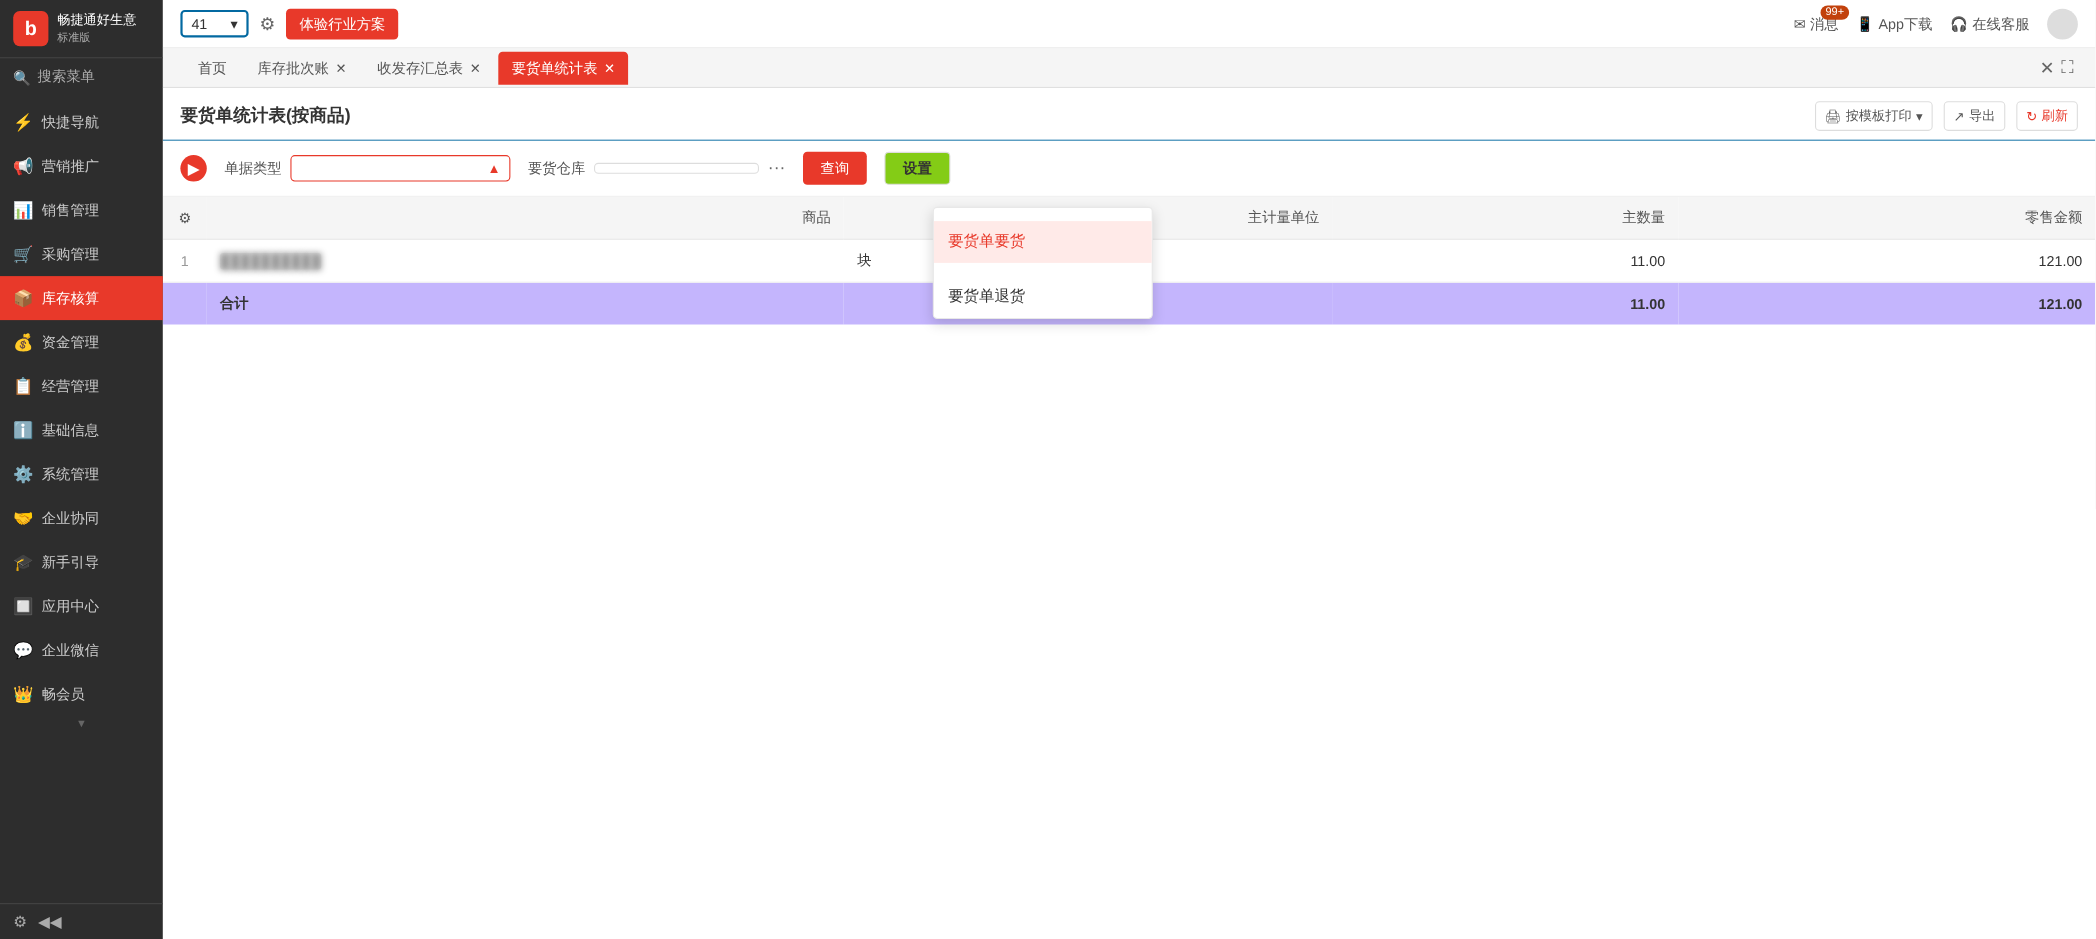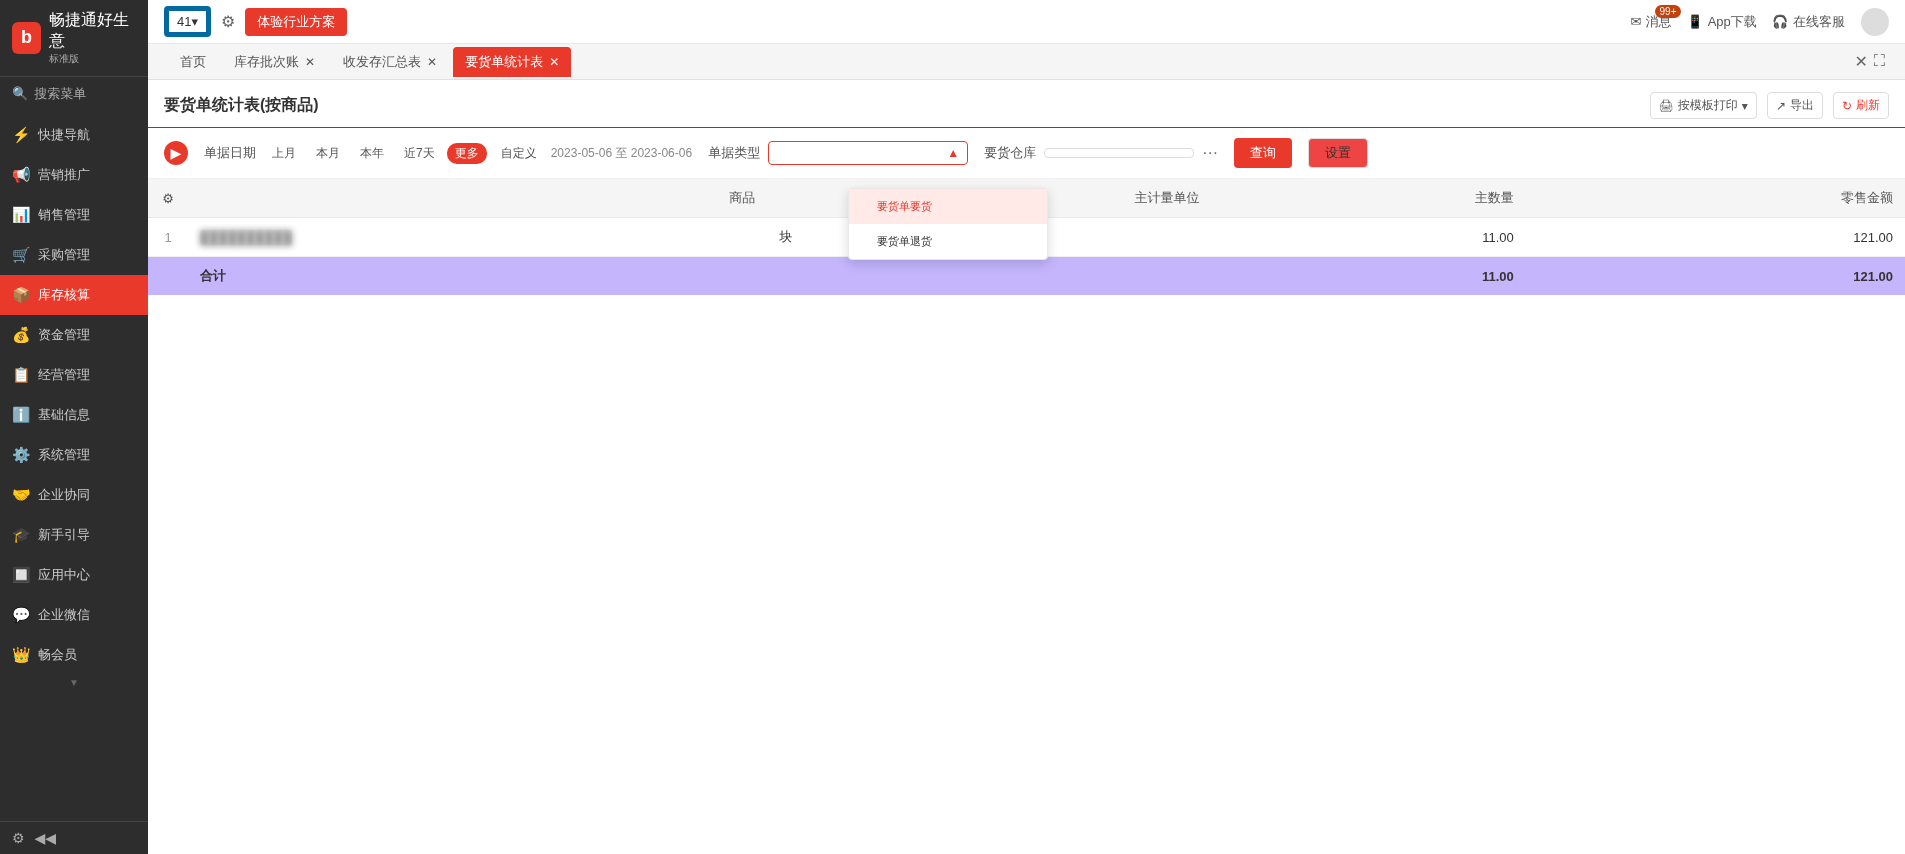--- a/index.html
+++ b/index.html
@@ -22,21 +22,21 @@
       border-bottom: 1px solid #444;
       gap: 8px;
     }
     .logo-icon {
       width: 32px; height: 32px;
       background: #e8392a;
       border-radius: 6px;
       display: flex; align-items: center; justify-content: center;
       color: white; font-size: 18px; font-weight: bold;
     }
-    .logo-text { font-size: 16px; color: #fff; line-height: 1.3; }
+    .logo-text { font-size: 12px; color: #fff; line-height: 1.3; }
     .logo-sub { font-size: 10px; color: #aaa; }
 
     .sidebar-search {
       display: flex; align-items: center;
       padding: 8px 12px; gap: 6px;
       color: #aaa; font-size: 13px; cursor: pointer;
     }
 
     .sidebar-item {
       display: flex; align-items: center;
@@ -74,23 +74,23 @@
       border-bottom: 1px solid #e8e8e8;
       display: flex;
       align-items: center;
       padding: 0 16px;
       height: 44px;
       justify-content: space-between;
       flex-shrink: 0;
     }
     .header-left { display: flex; align-items: center; gap: 10px; }
     .branch-selector {
-      display: flex; align-items: center; gap: 0;
+      display: flex; align-items: center; gap: 21px;
       font-size: 13px; color: #333; cursor: pointer;
-      border: 5px solid #0369a1; border-radius: 4px; padding: 3px 8px;
+      border: 2px solid #0369a1; border-radius: 4px; padding: 3px 8px;
     }
     .settings-icon { color: #666; cursor: pointer; font-size: 16px; }
     .industry-btn {
       background: #e8392a; color: #fff;
       border: none; border-radius: 4px;
       padding: 5px 12px; font-size: 13px; cursor: pointer;
     }
     .header-right { display: flex; align-items: center; gap: 16px; font-size: 13px; color: #555; }
     .msg-badge { position: relative; cursor: pointer; display: flex; align-items: center; gap: 4px; }
     .badge-num {
@@ -196,39 +196,39 @@
       background: #fff; cursor: pointer;
     }
     .more-filters { color: #666; cursor: pointer; font-size: 16px; }
 
     .query-btn {
       background: #e8392a; color: #fff;
       border: none; border-radius: 4px;
       padding: 6px 16px; font-size: 13px; cursor: pointer;
     }
     .settings-btn {
-      background: #ef4444; color: #333;
+      background: #84cc16; color: #333;
       border: 1px solid #ddd; border-radius: 4px;
-      padding: 5px 16px; font-size: 13px; cursor: pointer;
+      padding: 5px 16px; font-size: 13px; cursor: pointer; font-weight: bold;
     }
 
     
     .dropdown-overlay {
       position: absolute;
       top: 60px; left: 700px;
       background: #fff;
       border: 1px solid #e8e8e8;
       border-radius: 4px;
       box-shadow: 0 4px 12px rgba(0,0,0,0.15);
       z-index: 100;
       min-width: 200px;
     }
     .dropdown-item {
-      padding: 10px 28px;
-      font-size: 11px; cursor: pointer; color: #333;
+      padding: 10px 13px;
+      font-size: 14px; cursor: pointer; color: #333; margin-top: 12px;
     }
     .dropdown-item.selected { background: #ffeae8; color: #e8392a; }
 
     
     .table-container { padding: 0; }
     table {
       width: 100%;
       border-collapse: collapse;
       font-size: 13px;
     }
@@ -417,32 +417,20 @@
         </div>
         <div class="action-btn refresh-btn">
           <span>↻</span>
           <span>刷新</span>
         </div>
       </div>
     </div>
 
     <div class="filter-bar">
       <div class="filter-expand-btn">▶</div>
-      <div class="filter-group">
-        <span class="filter-label">单据日期</span>
-        <div class="date-shortcuts">
-          <span class="date-shortcut">上月</span>
-          <span class="date-shortcut">本月</span>
-          <span class="date-shortcut">本年</span>
-          <span class="date-shortcut">近7天</span>
-          <span class="date-shortcut more">更多</span>
-        </div>
-        <span class="custom-btn">自定义</span>
-        <span class="date-range">2023-05-06 至 2023-06-06</span>
-      </div>
 
       <div class="filter-group">
         <span class="filter-label">单据类型</span>
         <div class="filter-select">
           <span class="filter-select-text"></span>
           <span class="filter-select-arrow">▲</span>
         </div>
       </div>
 
       <div class="filter-group">

